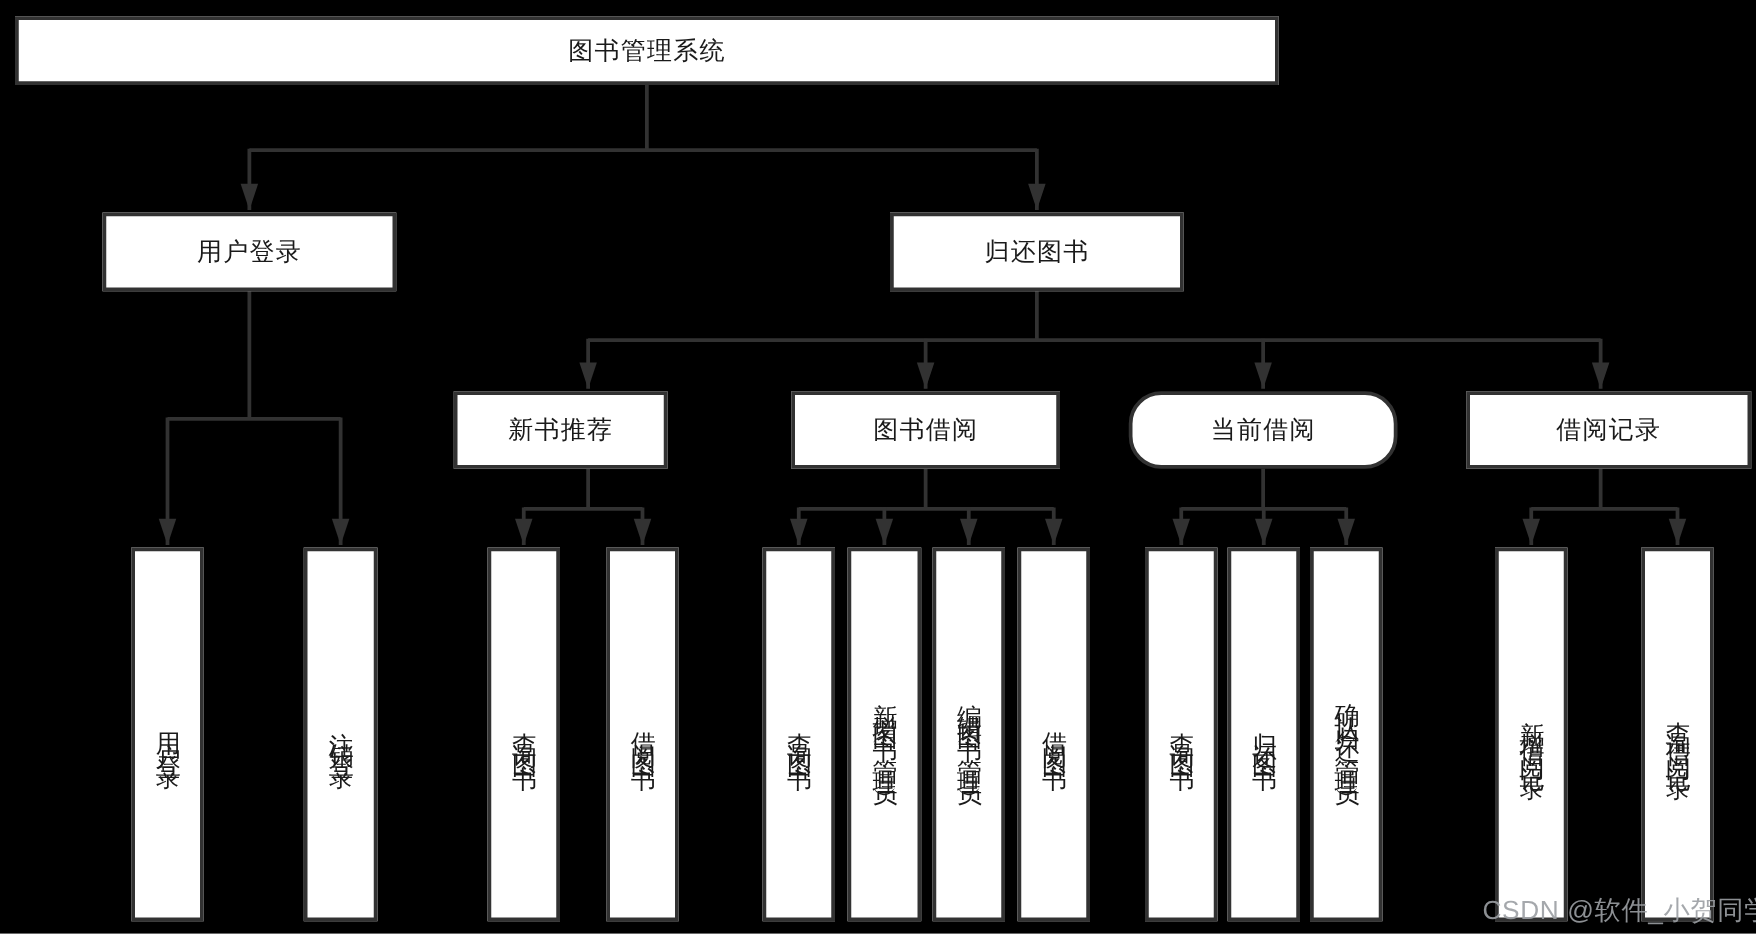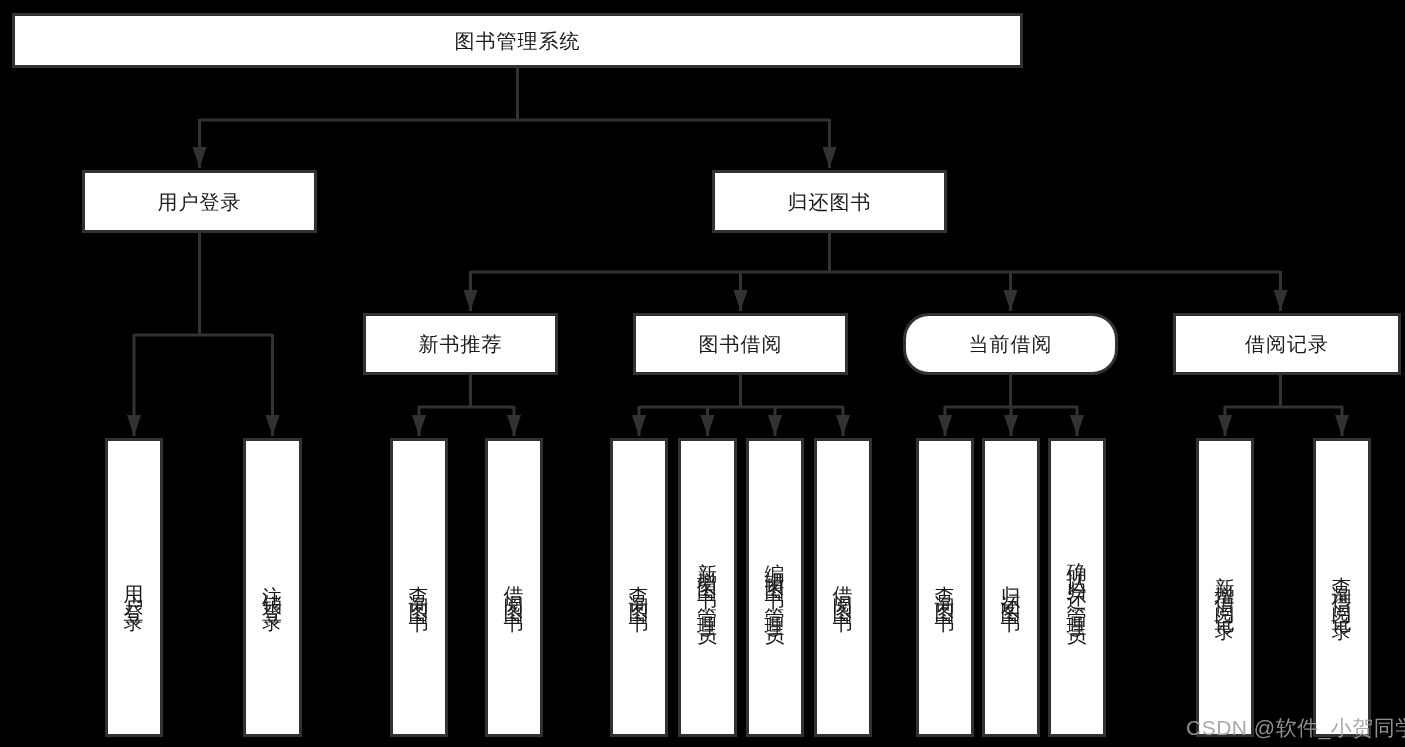--- a/index.html
+++ b/index.html
@@ -35,21 +35,21 @@
     writing-mode: vertical-rl;
     text-orientation: mixed;
     letter-spacing: 9px;
     font-size: 20px;
     color: #1a1a1a;
   }
   
   .n-root   { left: 12px;   top: 13px;  width: 1011px; height: 55px; }
   .n-login  { left: 82px;   top: 170px; width: 235px;  height: 63px; }
   .n-mgmt   { left: 712px;  top: 170px; width: 235px;  height: 63px; }
-  .n-l3a    { left: 363px;  top: 313px; width: 195px;  height: 62px; }
+  .n-l3a    { left: 363px;  top: 313px; width: 171px;  height: 62px; }
   .n-l3b    { left: 633px;  top: 313px; width: 215px;  height: 62px; text-align: center; }
   .n-l3c    { left: 903px;  top: 313px; width: 215px;  height: 62px; border-radius: 26px; }
   .n-l3d    { left: 1173px; top: 313px; width: 228px;  height: 62px; }
   .leaf     { top: 438px; height: 299px; width: 58px; }
   .f1  { left: 105px; }
   .f2  { left: 243px; width: 59px; }
   .f3  { left: 390px; }
   .f4  { left: 485px; }
   .f5  { left: 610px; }
   .f6  { left: 678px; width: 59px; }

